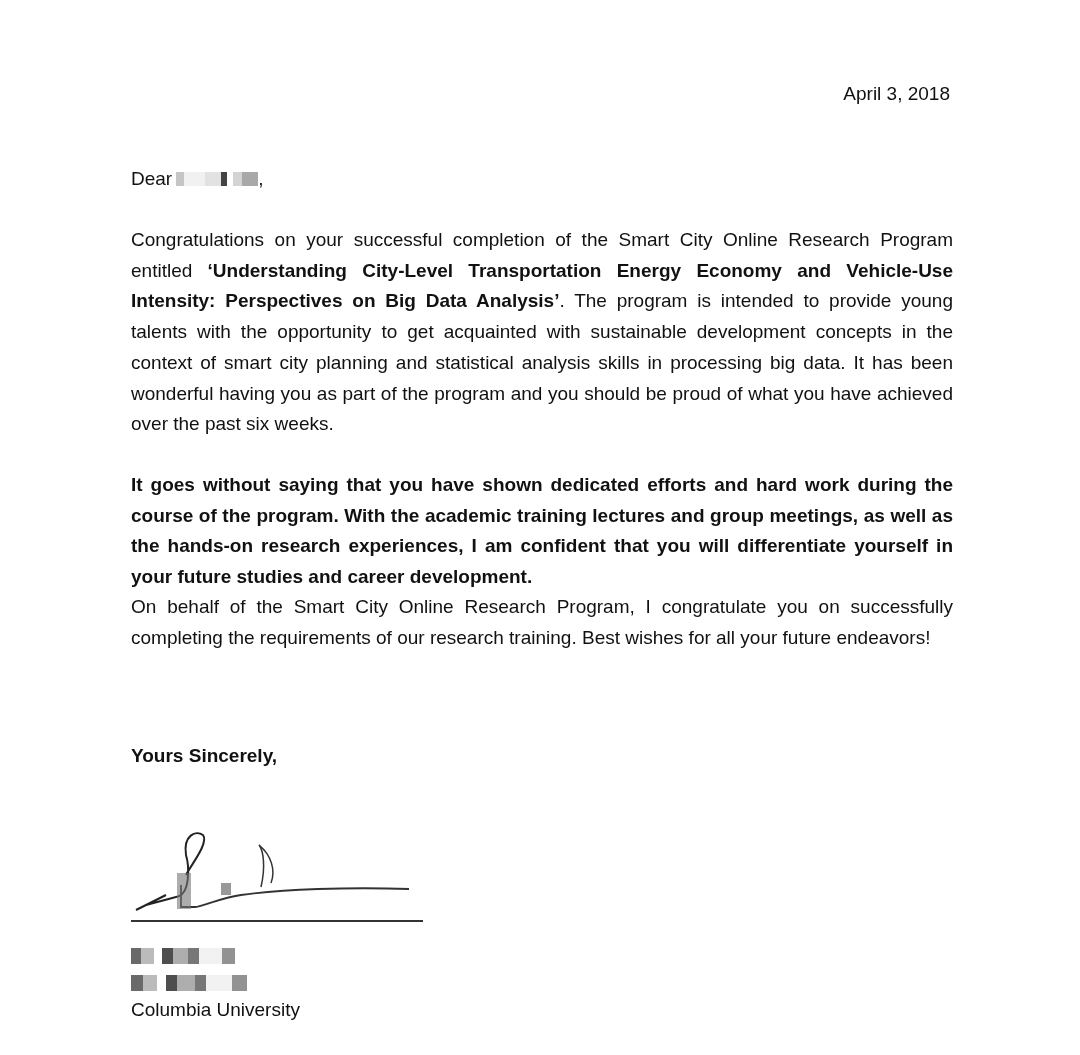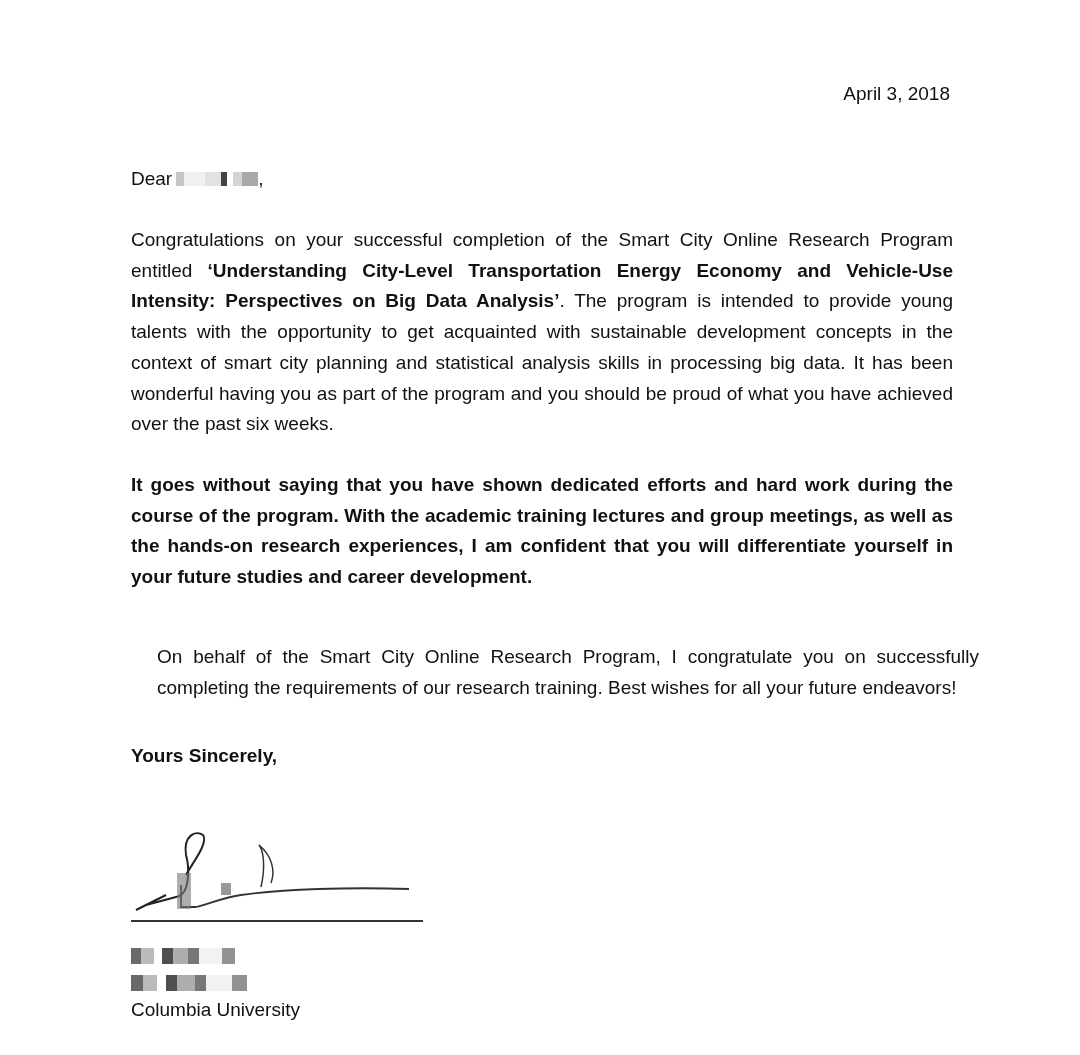--- a/index.html
+++ b/index.html
@@ -25,21 +25,21 @@
     display: inline-block; height: 14px; margin-left: 4px;
     background: linear-gradient(90deg,#bbb 0 10%,#eee 10% 35%,#ddd 35% 55%,#222 55% 62%,#fff 62% 70%,#ccc 70% 80%,#999 80% 100%);
     opacity: 0.85;
   }
   .para {
     position: absolute; left: 131px; width: 822px;
     font-size: 19px; line-height: 30.7px; text-align: justify;
   }
   .p1 { top: 225px; }
   .p2 { top: 470px; font-weight: bold; }
-  .p3 { top: 642px; margin-left: 26px; }
+  .p3 { top: 592px; }
   .closing { position: absolute; left: 131px; top: 745px; font-size: 19px; font-weight: bold; }
   .sig { position: absolute; left: 131px; top: 825px; width: 300px; height: 100px; }
   .sigline { position: absolute; left: 131px; top: 920px; width: 292px; height: 2px; background: #333; }
   .redact-line {
     position: absolute; left: 131px; height: 16px;
     background: linear-gradient(90deg,#444 0 8%,#aaa 8% 18%,#fff 18% 24%,#222 24% 32%,#999 32% 44%,#555 44% 52%,#eee 52% 70%,#777 70% 80%,#fff 80% 100%);
     opacity: 0.8;
   }
   .r1 { top: 948px; width: 130px; }
   .r2 { top: 975px; width: 145px; }

